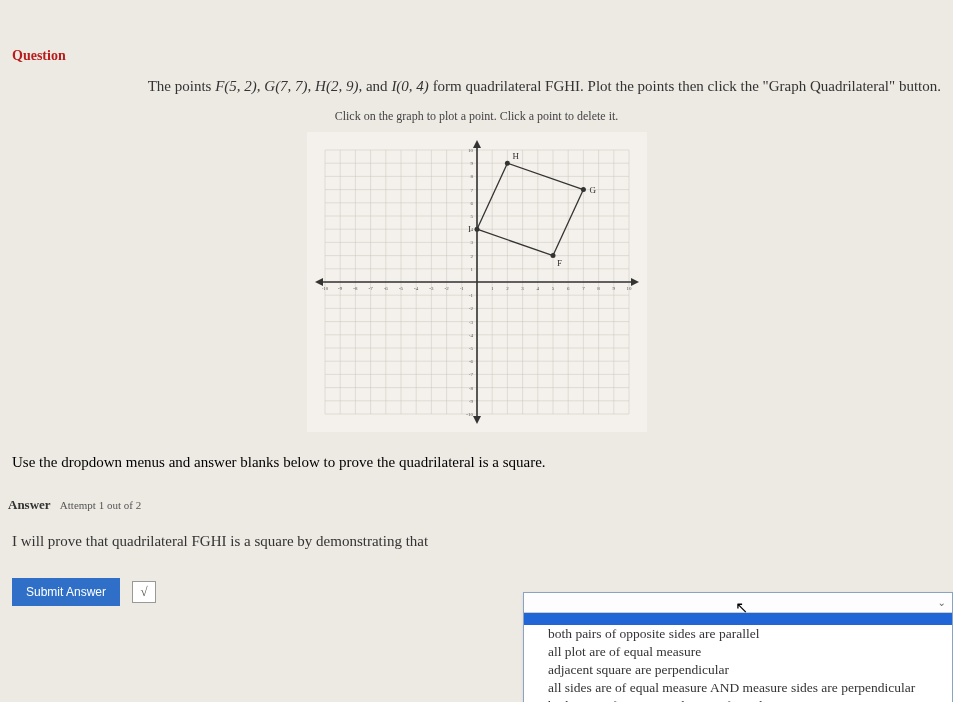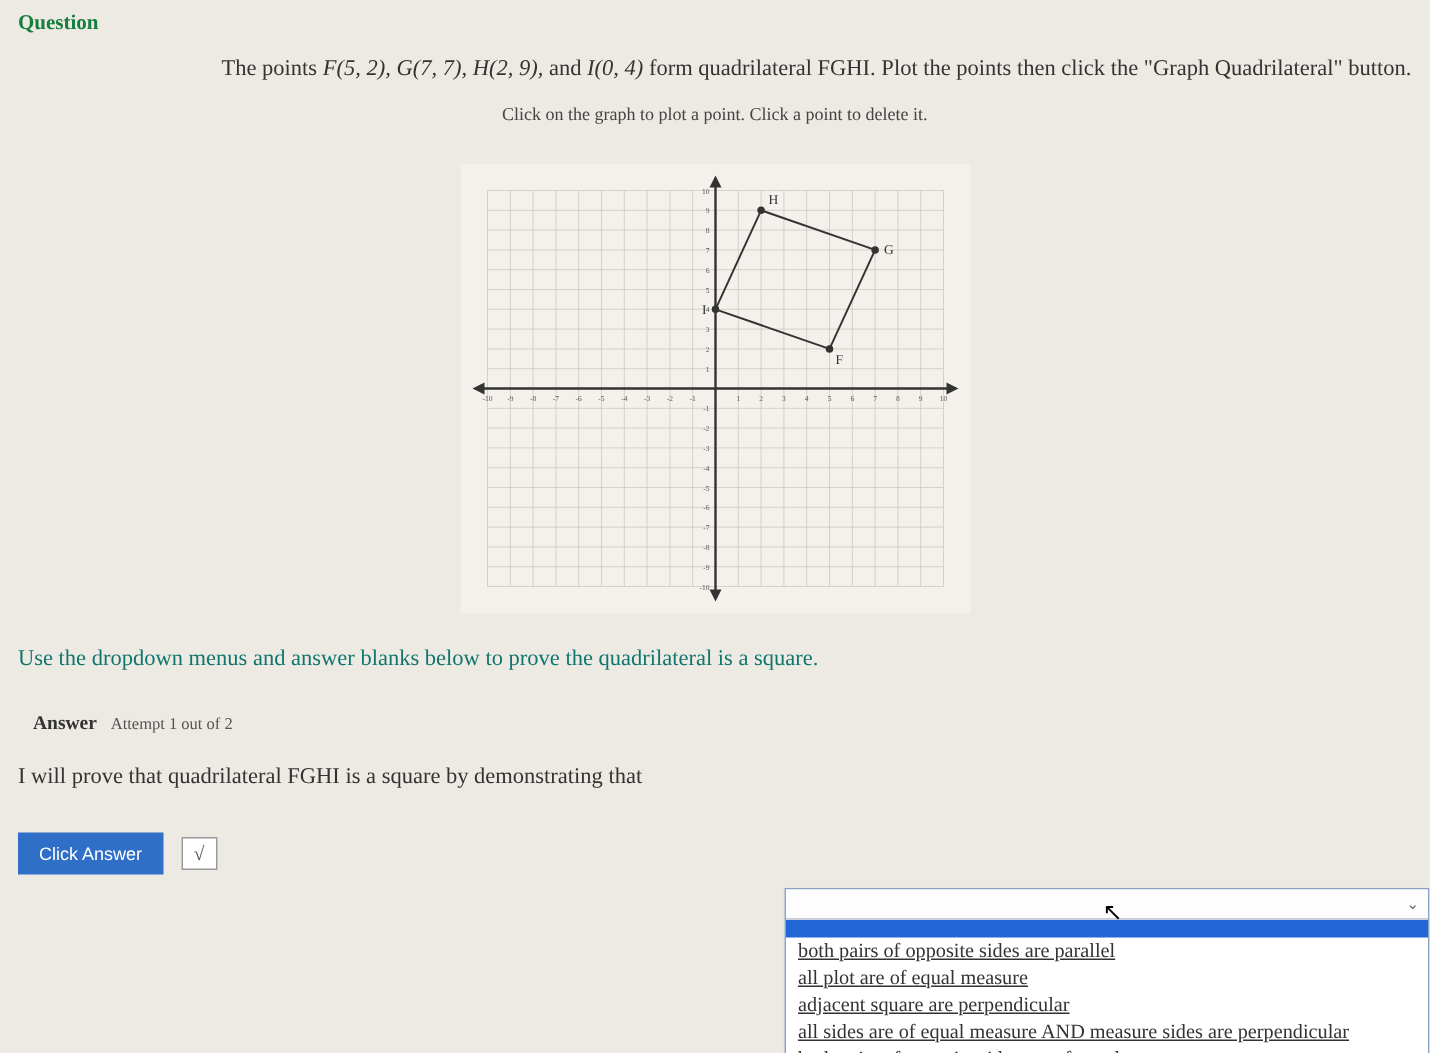--- a/index.html
+++ b/index.html
@@ -9,57 +9,58 @@
       color: #333;
       width: 953px;
       height: 702px;
       overflow: hidden;
       position: relative;
     }
     .header {
       padding: 8px 12px 4px;
       font-weight: bold;
       font-size: 14px;
-      color: #15803d;
+      color: #b91c1c;
+      margin-top: 40px;
     }
     .question-text {
       padding: 10px 12px 8px;
       font-size: 15px;
       color: #333;
       font-family: Georgia, serif;
       text-align: right;
     }
     .question-text .math {
       font-style: italic;
       font-family: 'Times New Roman', serif;
     }
     .graph-hint {
       text-align: center;
       font-size: 12px;
       color: #444;
-      margin: 6px 0 25px;
+      margin: 6px 0 8px;
     }
     .graph-wrap {
       display: flex;
       justify-content: center;
       margin-bottom: 18px;
     }
     .graph-box {
       width: 340px;
       height: 300px;
       background: #f4f1ec;
       position: relative;
     }
     .prove-text {
       padding: 4px 12px 18px;
       font-size: 15px;
-      color: #0f766e;
+      color: #000000;
     }
     .answer-row {
-      padding: 8px 22px 14px;
+      padding: 8px 8px 14px;
       font-size: 13px;
     }
     .answer-bold { font-weight: bold; }
     .attempt-text { font-size: 11px; color: #555; margin-left: 6px; }
     .proof-row {
       padding: 6px 12px 10px;
       font-size: 15px;
       display: flex;
       align-items: center;
       gap: 6px;
@@ -87,24 +88,23 @@
       right: 6px;
       top: 4px;
       font-size: 10px;
       color: #666;
     }
     .dropdown-sel {
       height: 12px;
       background: #2066d6;
     }
     .dropdown-opt {
-      padding: 1px 8px;
+      padding: 1px 24px;
       color: #333;
       white-space: nowrap;
-      text-decoration: underline;
     }
     .submit-row {
       padding: 18px 12px;
       display: flex;
       align-items: center;
       gap: 12px;
     }
     .submit-btn {
       background: #2f6fc7;
       color: #fff;
@@ -262,21 +262,21 @@
 <div class="answer-row">
   <span class="answer-bold">Answer</span>
   <span class="attempt-text">Attempt 1 out of 2</span>
 </div>
 
 <div class="proof-row">
   <span>I will prove that quadrilateral FGHI is a square by demonstrating that</span>
 </div>
 
 <div class="submit-row">
-  <button class="submit-btn">Click Answer</button>
+  <button class="submit-btn">Submit Answer</button>
   <div class="check-box">√</div>
 </div>
 
 <div class="dropdown">
   <div class="dropdown-top">
     <span class="caret">⌄</span>
   </div>
   <div class="dropdown-sel"></div>
   <div class="dropdown-opt">both pairs of opposite sides are parallel</div>
   <div class="dropdown-opt">all plot are of equal measure</div>

